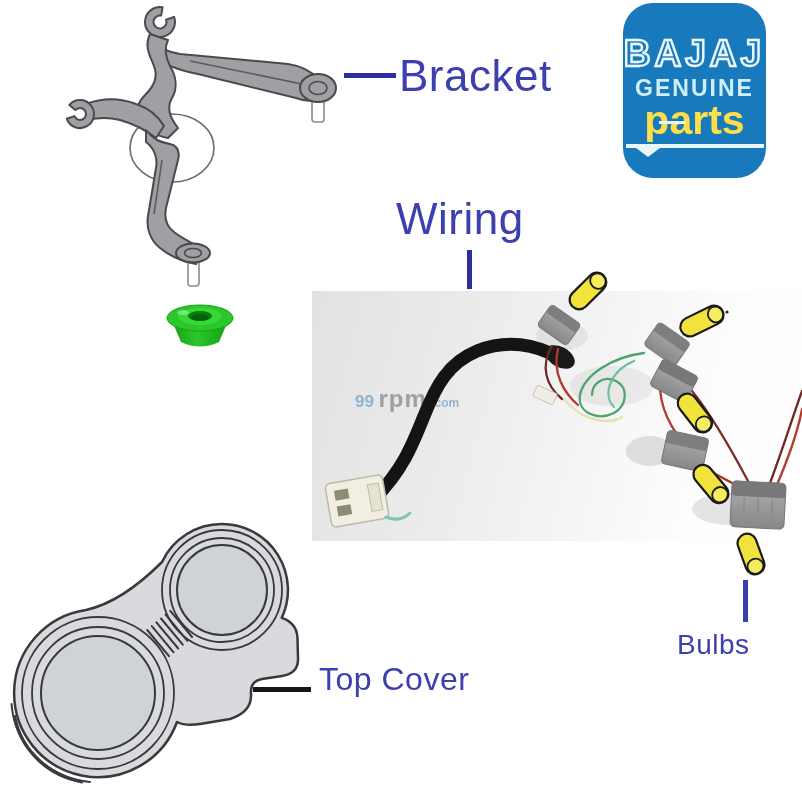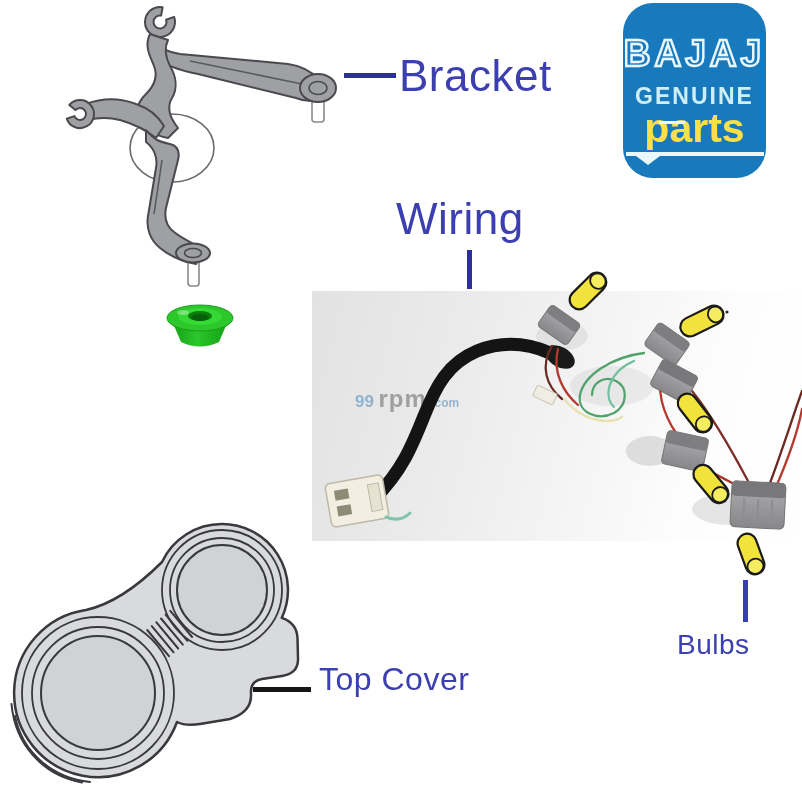--- a/index.html
+++ b/index.html
@@ -25,21 +25,21 @@
   
   .logo{
     position:absolute; left:623px; top:3px; width:143px; height:175px;
     background:#1879BD; border-radius:30px; display:flex; flex-direction:column;
     align-items:center; color:#E9F7FB; overflow:hidden;
   }
   .logo-brand{
     margin-top:30px; font-size:37px; font-weight:bold; letter-spacing:4px;
     color:#1879BD; -webkit-text-stroke:2.4px #E9F7FB;
   }
-  .logo-genuine{margin-top:8px; font-size:23px; letter-spacing:2px; color:#CFEFF6; font-weight:600;}
+  .logo-genuine{margin-top:0; font-size:23px; letter-spacing:2px; color:#CFEFF6; font-weight:600;}
   .logo-parts{margin-top:-2px; font-size:41px; font-weight:bold; color:#fde047; line-height:1;}
   .logo-pa-underline{position:absolute; left:36px; top:118px; width:26px; height:3px; background:#E9F7FB;}
   .logo-line{margin-top:3px; width:138px; height:4px; background:#E9F7FB; position:relative;}
   .logo-arrow{
     position:absolute; left:10px; top:4px; width:0; height:0;
     border-left:12px solid transparent; border-right:12px solid transparent;
     border-top:9px solid #E9F7FB;
   }
   
   .photo{

